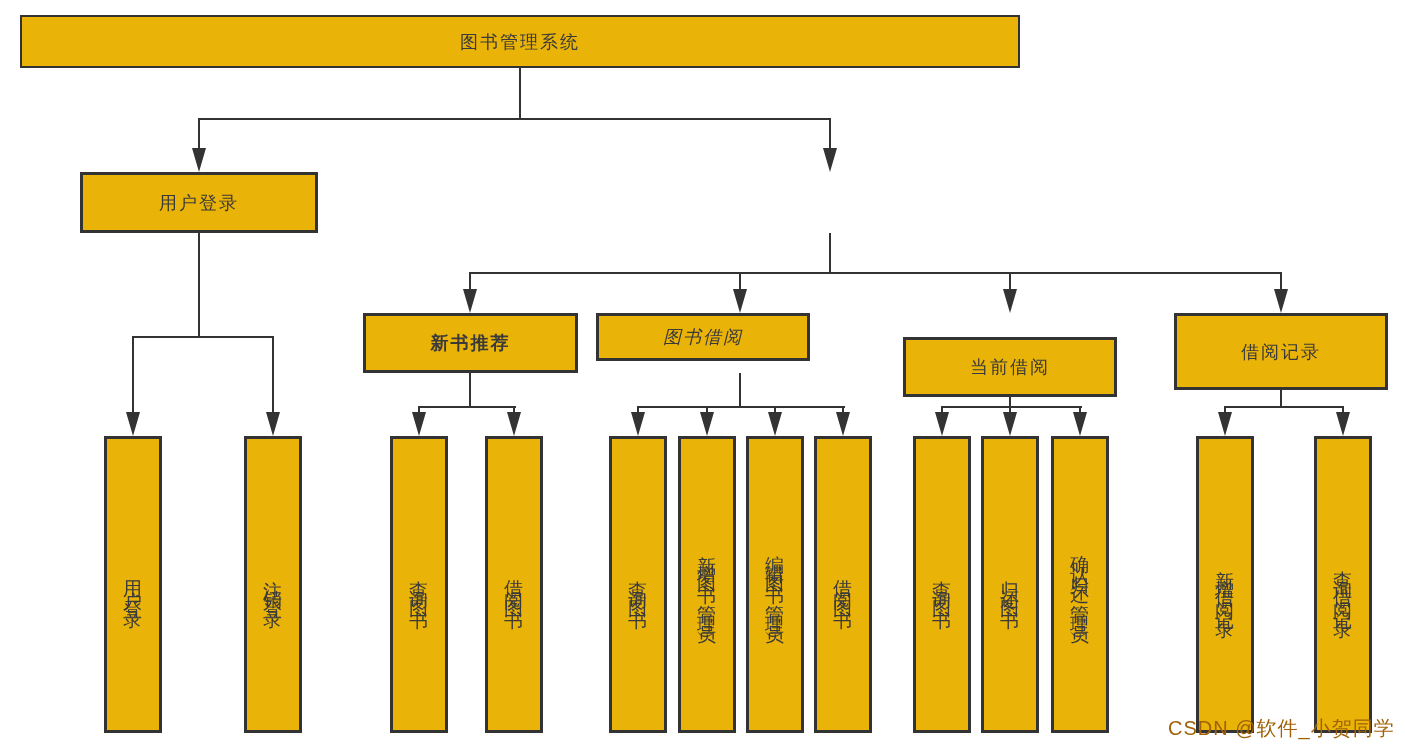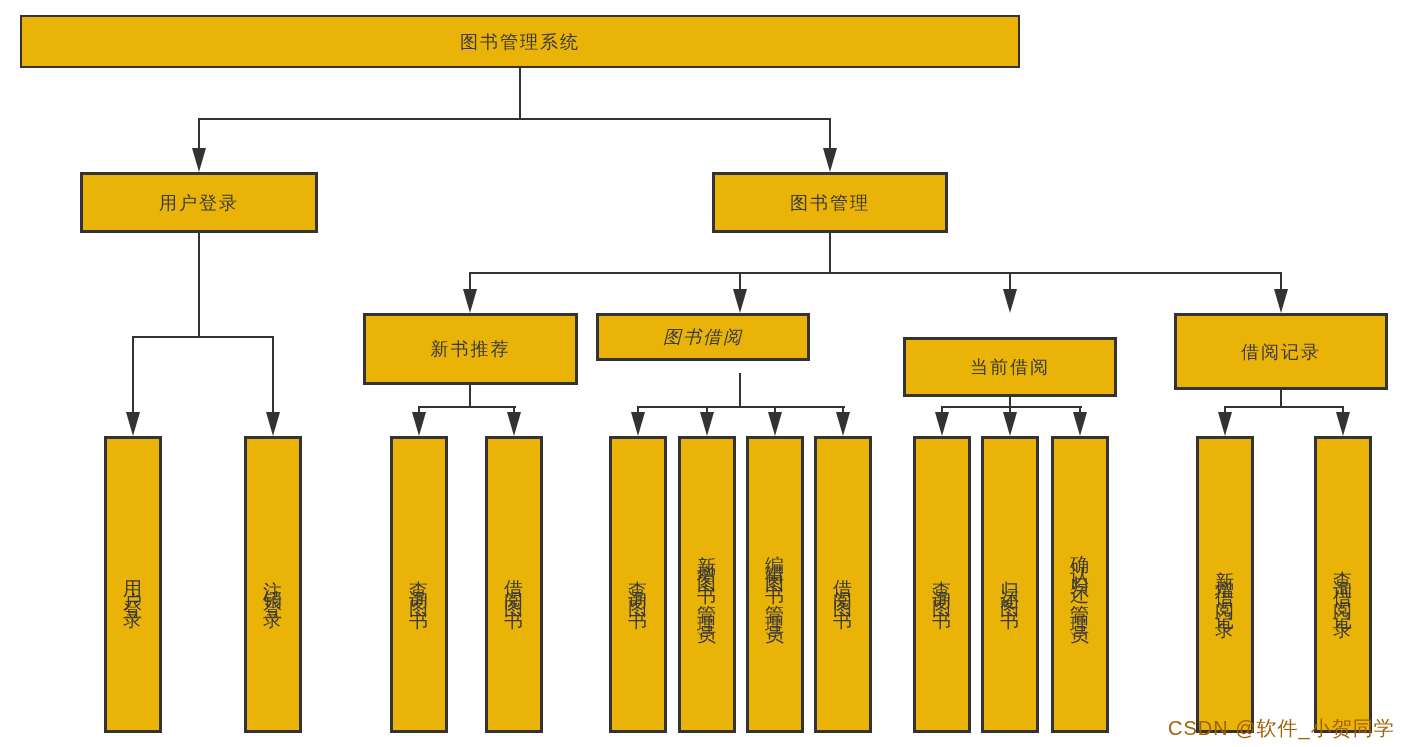--- a/index.html
+++ b/index.html
@@ -77,25 +77,22 @@
 
 <div class="canvas">
 
   <div class="box thin" style="left:20px; top:15px; width:1000px; height:53px;">
     <span class="hlabel">图书管理系统</span>
   </div>
 
   <div class="box" style="left:80px; top:172px; width:238px; height:61px;">
     <span class="hlabel">用户登录</span>
   </div>
-  <div class="box" style="left:712px; top:172px; width:236px; height:61px;">
-    <span class="hlabel">图书管理</span>
-  </div>
-
-  <div class="box" style="left:363px; top:313px; width:215px; height:72px;">
+
+  <div class="box" style="left:363px; top:313px; width:215px; height:60px;font-weight:bold;">
     <span class="hlabel">新书推荐</span>
   </div>
   <div class="box" style="left:596px; top:313px; width:214px; height:48px;font-style:italic;">
     <span class="hlabel">图书借阅</span>
   </div>
   <div class="box" style="left:903px; top:313px; width:214px; height:60px;margin-top:24px;">
     <span class="hlabel">当前借阅</span>
   </div>
   <div class="box" style="left:1174px; top:313px; width:214px; height:77px;">
     <span class="hlabel">借阅记录</span>

